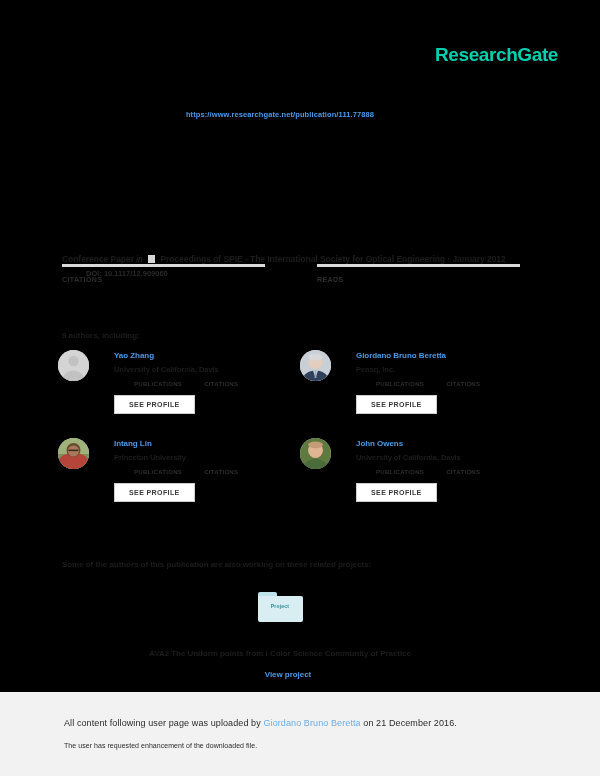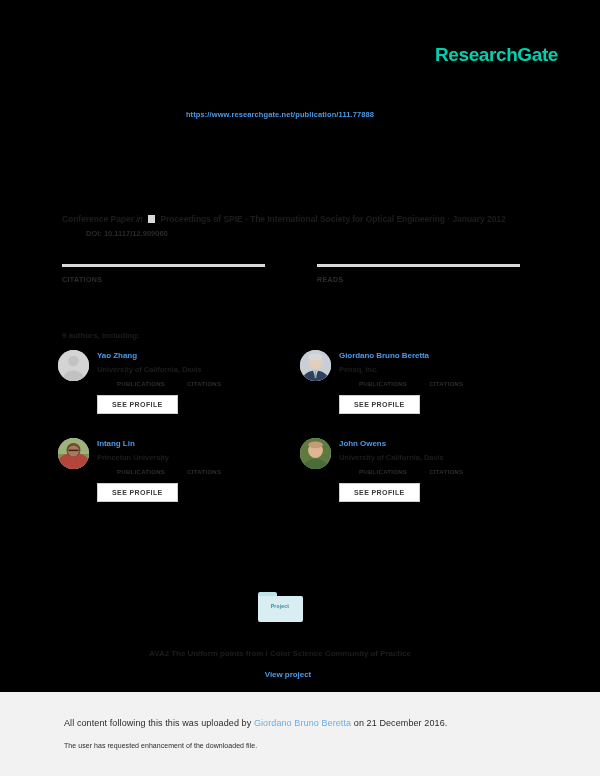--- a/index.html
+++ b/index.html
@@ -68,20 +68,21 @@
     left: 62px;
     top: 213px;
     width: 460px;
   }
   .meta-line {
     font-size: 8.5px;
     font-weight: bold;
     color: #1d1d1d;
     line-height: 1.45;
     letter-spacing: -0.05px;
+    margin-top: 40px;
   }
   .meta-type { color: #1d1d1d; }
   .meta-in {
     font-weight: normal;
     font-style: italic;
     color: #2a2a2a;
   }
   .meta-doi {
     display: block;
     margin-top: 4px;
@@ -138,21 +139,21 @@
     top: 350px;
     width: 470px;
     display: grid;
     grid-template-columns: 242px 228px;
     grid-auto-rows: 88px;
   }
 
   .author {
     display: flex;
     align-items: flex-start;
-    gap: 8px;
+    gap: 25px;
   }
 
   .avatar {
     width: 31px;
     height: 31px;
     border-radius: 50%;
     flex: 0 0 31px;
     overflow: hidden;
     position: relative;
     background: #d4d4d4;
@@ -428,33 +429,34 @@
           <div class="author-stats">
             <span class="astat-label">PUBLICATIONS</span>
             <span class="astat-label">CITATIONS</span>
           </div>
           <div class="see-profile">SEE PROFILE</div>
         </div>
       </div>
 
     </div>
 
+    <div class="projects-heading">Some of the authors of this publication are also working on these related projects:</div>
 
     <div class="project-row">
       <div class="project-icon">
         <div class="proj-tab"></div>
         <div class="proj-body"></div>
         <div class="proj-word">Project</div>
       </div>
       <div class="project-title">AVA2 The Uniform points from i Color Science Community of Practice</div>
       <a class="project-link" href="#">View project</a>
     </div>
 
   </div>
 
   <div class="footer">
     <div class="footer-main">
-      <span>All content following this this was uploaded by </span><span class="footer-author">Giordano Bruno Beretta</span><span> on 21 December 2016.</span>
+      <span>All content following user page was uploaded by </span><span class="footer-author">Giordano Bruno Beretta</span><span> on 21 December 2016.</span>
     </div>
     <div class="footer-sub">The user has requested enhancement of the downloaded file.</div>
   </div>
 
 </div>
 
 </body></html>

